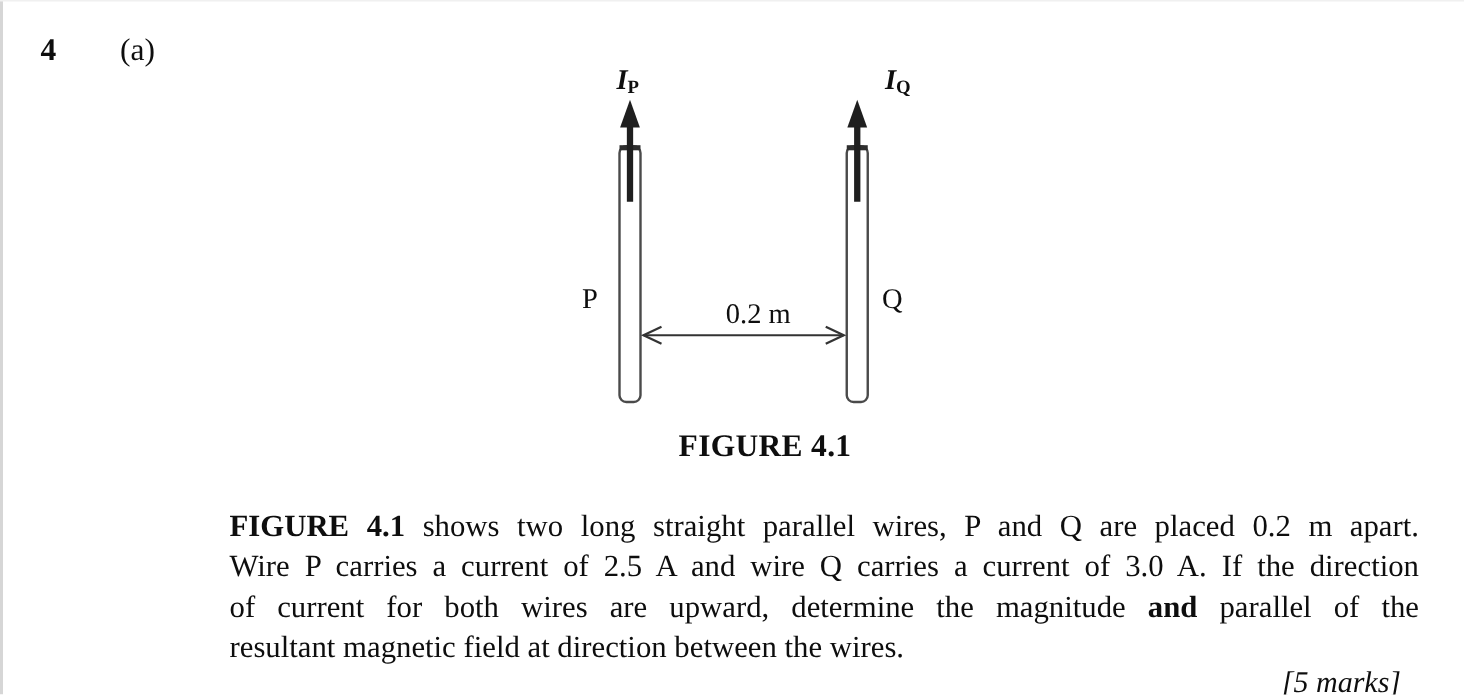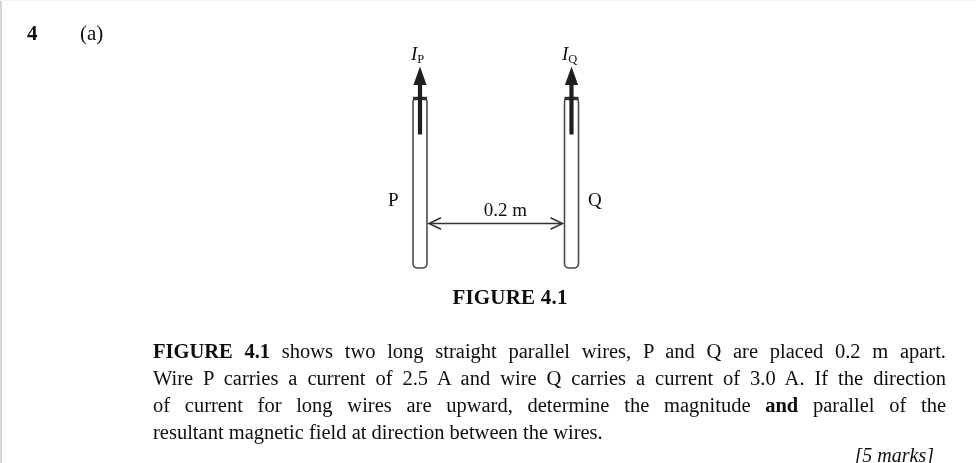--- a/index.html
+++ b/index.html
@@ -18,25 +18,25 @@
   }
   .top-edge {
     left: 0; top: 0; width: 976px; height: 1px;
     background: #f0f0f0;
   }
   .qnum { left: 27px; top: 21px; font-size: 21px; font-weight: bold; }
   .qpart { left: 80px; top: 21px; font-size: 21px; }
 
   .fig-svg { left: 380px; top: 40px; }
 
-  .lbl-current { font-size: 19px; font-weight: normal; }
+  .lbl-current { font-size: 19px; font-weight: bold; }
   .lbl-current .sym { font-style: italic; }
   .lbl-current sub { font-size: 12.5px; font-style: normal; vertical-align: -3px; }
   .lbl-ip { left: 411px; top: 43px; }
-  .lbl-iq { left: 562px; top: 43px; }
+  .lbl-iq { left: 590px; top: 43px; }
 
   .lbl-wire { font-size: 19px; }
   .lbl-p { left: 388px; top: 189px; }
   .lbl-q { left: 588px; top: 189px; }
 
   .lbl-dist {
     left: 429px; top: 199px; width: 153px;
     text-align: center; font-size: 19px;
   }
 
@@ -91,17 +91,17 @@
 <div class="abs lbl-wire lbl-p">P</div>
 <div class="abs lbl-wire lbl-q">Q</div>
 
 <div class="abs lbl-dist">0.2 m</div>
 
 <div class="abs fig-caption">FIGURE 4.1</div>
 
 <div class="abs para">
   <div class="pline just"><b>FIGURE 4.1</b><span> shows  two long straight parallel wires, P and Q are placed 0.2 m apart.</span></div>
   <div class="pline just"><span>Wire P carries a current of 2.5 A and wire Q carries a current of 3.0 A. If the direction</span></div>
-  <div class="pline just"><span>of current for long wires are upward, determine the magnitude </span><b>and</b><span> parallel of the</span></div>
+  <div class="pline just"><span>of current for both wires are upward, determine the magnitude </span><b>and</b><span> parallel of the</span></div>
   <div class="pline"><span>resultant magnetic field at direction between the wires.</span></div>
 </div>
 
 <div class="abs marks">[5 marks]</div>
 
 </body></html>

